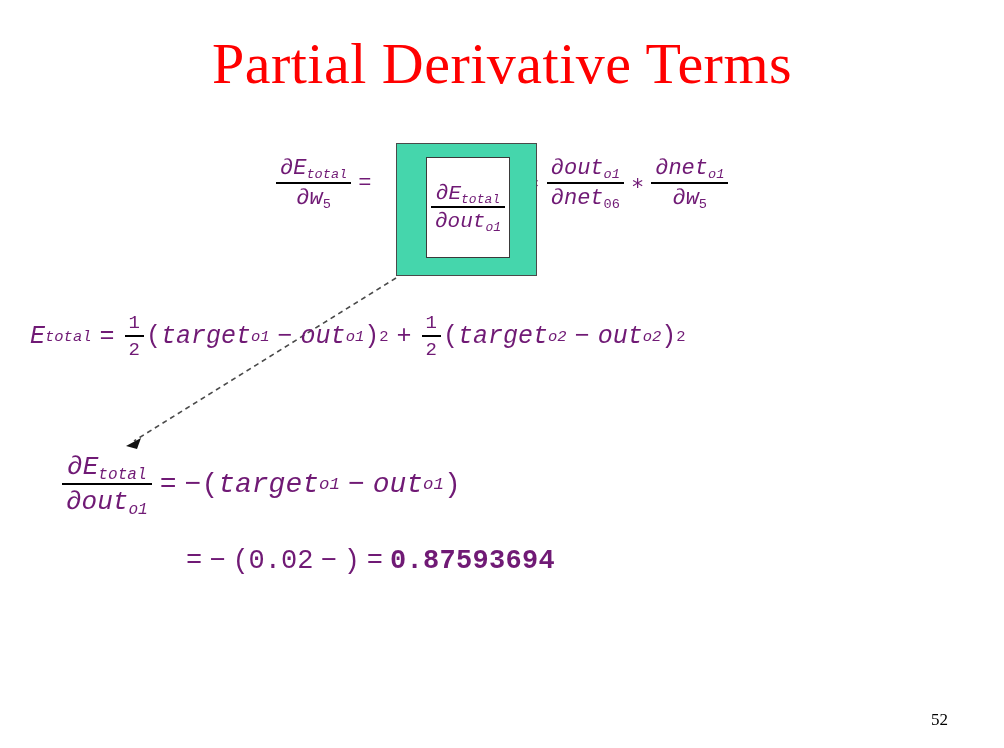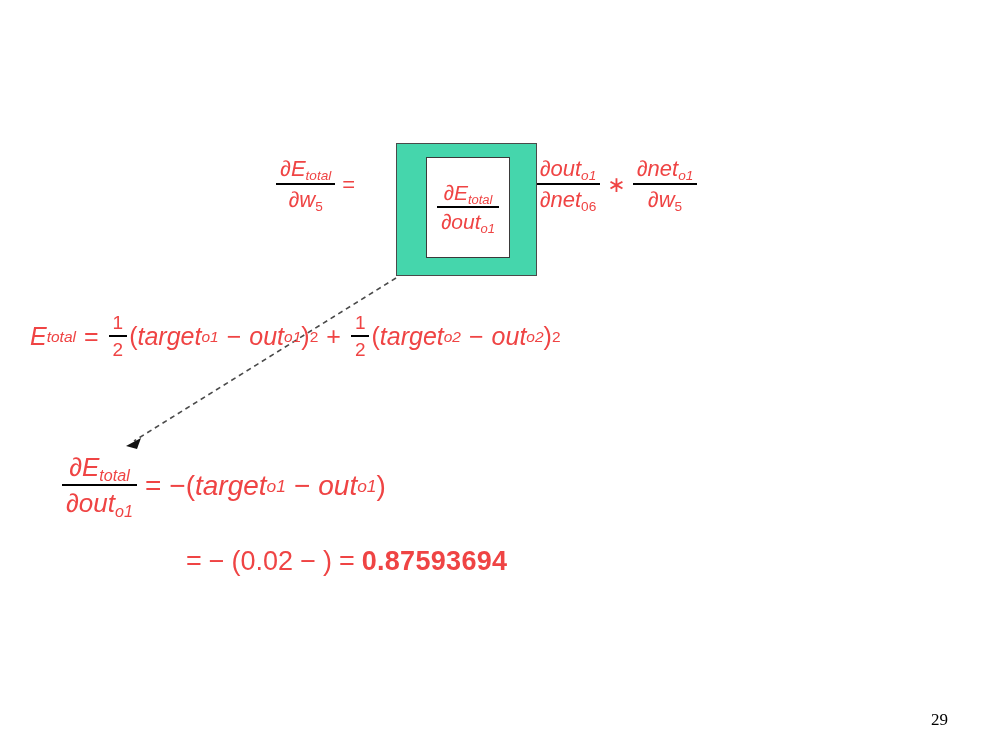--- a/index.html
+++ b/index.html
@@ -27,23 +27,23 @@
     font-family: "Liberation Serif", "DejaVu Serif", serif;
     font-size: 58px;
     line-height: 1.05;
     color: #FF0000;
     letter-spacing: 0.5px;
     white-space: nowrap;
   }
 
   
   .math {
-    font-family: Liberation Sans, sans-serif;
+    font-family: Liberation Mono, monospace;
     font-style: italic;
-    color: #ef4444;
+    color: #701a75;
     white-space: nowrap;
   }
   .math .op {
     font-style: normal;
   }
   .num {
     font-style: normal;
   }
   sub {
     font-size: 0.62em;
@@ -209,20 +209,21 @@
     font-size: 17px;
     color: #000000;
     font-family: "Liberation Serif", "DejaVu Serif", serif;
   }
 </style>
 </head>
 <body>
 
 <div id="slide">
 
+  <div id="slide-title">Partial Derivative Terms</div>
 
   <div id="chain-rule" class="math row">
 
     <span class="frac">
       <span class="top"><span>∂</span><span>E</span><sub>total</sub></span>
       <span class="bot"><span>∂</span><span>w</span><sub class="up">5</sub></span>
     </span>
 
     <span class="eqsign">=</span>
 
@@ -308,15 +309,15 @@
     <span class="op">=</span>
     <span class="sep">−</span>
       <span class="op">(</span>
       <span class="num">0.02</span>
     <span class="sep">−</span>
       <span class="op">)</span>
     <span class="sep">=</span>
     <span id="result-value">0.87593694</span>
   </div>
 
-  <div id="page-number">29</div>
+  <div id="page-number">52</div>
 
 </div>
 
 </body></html>

